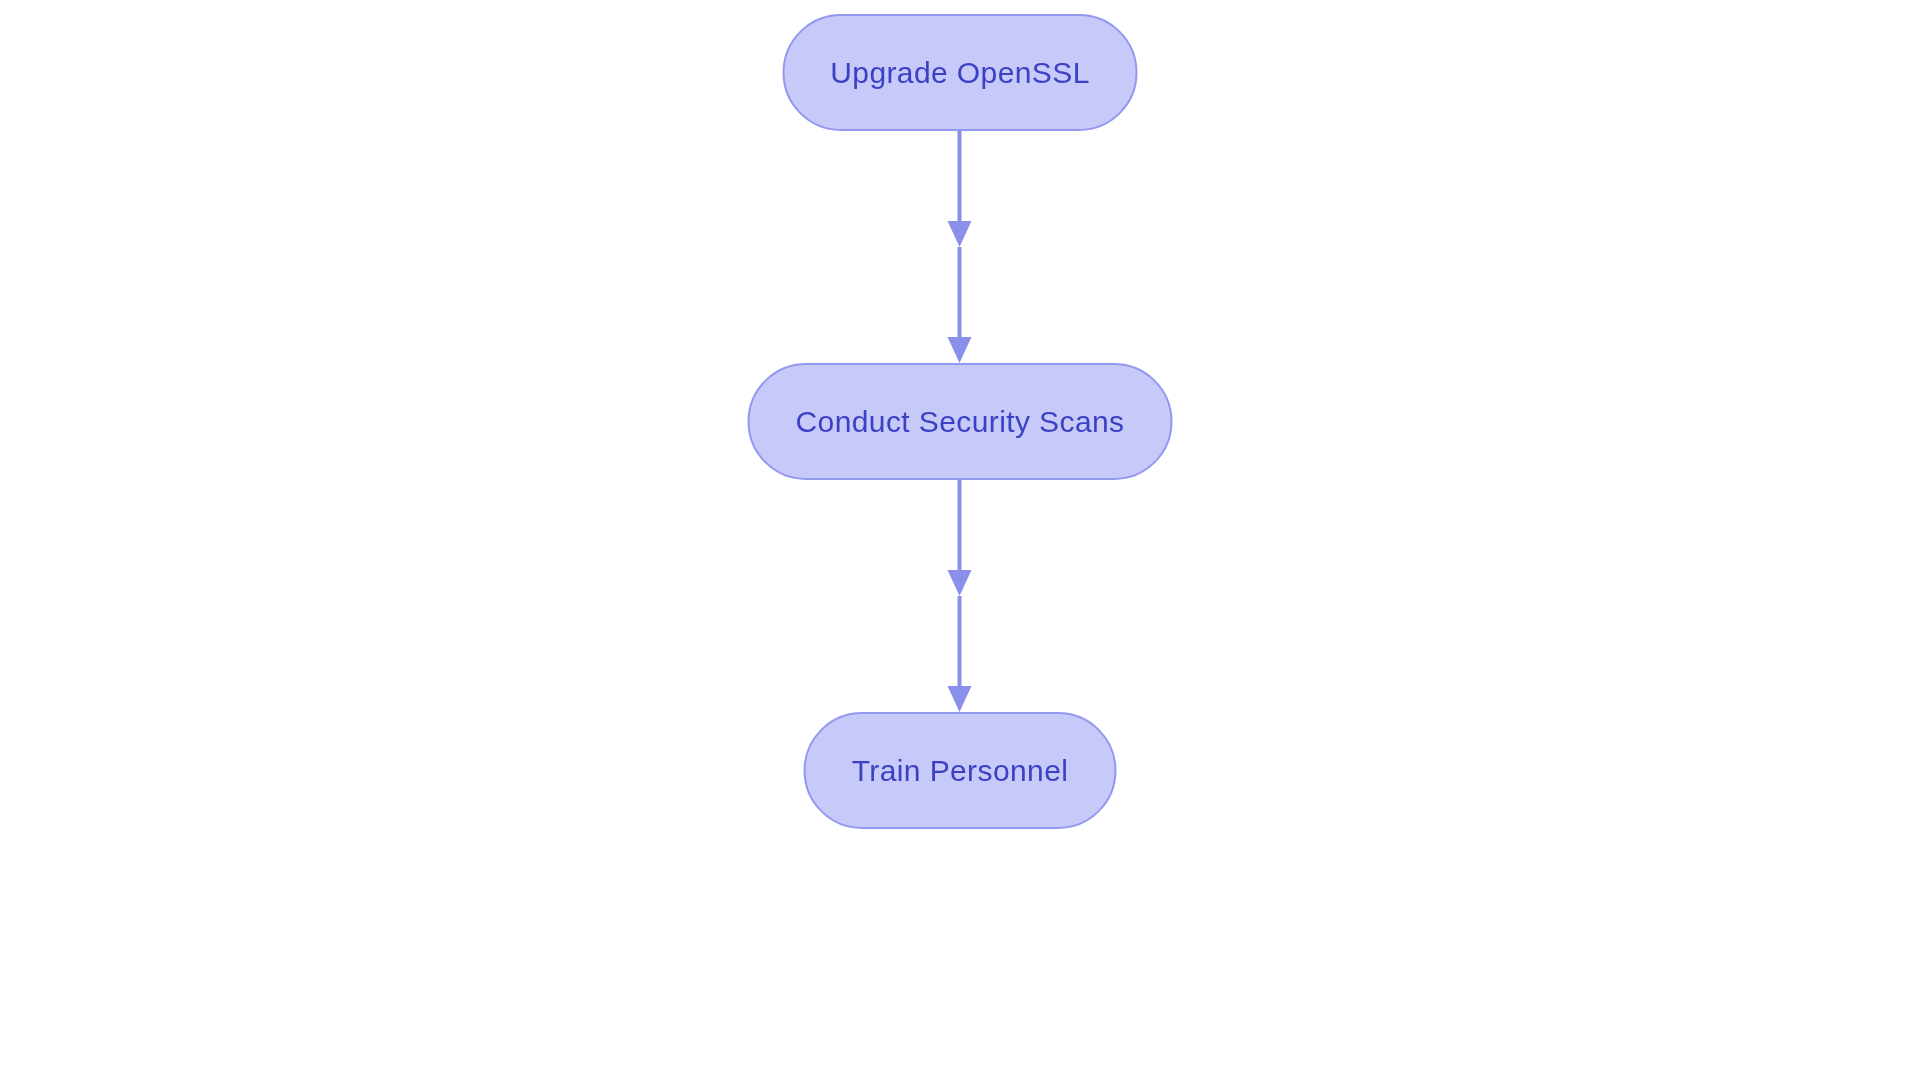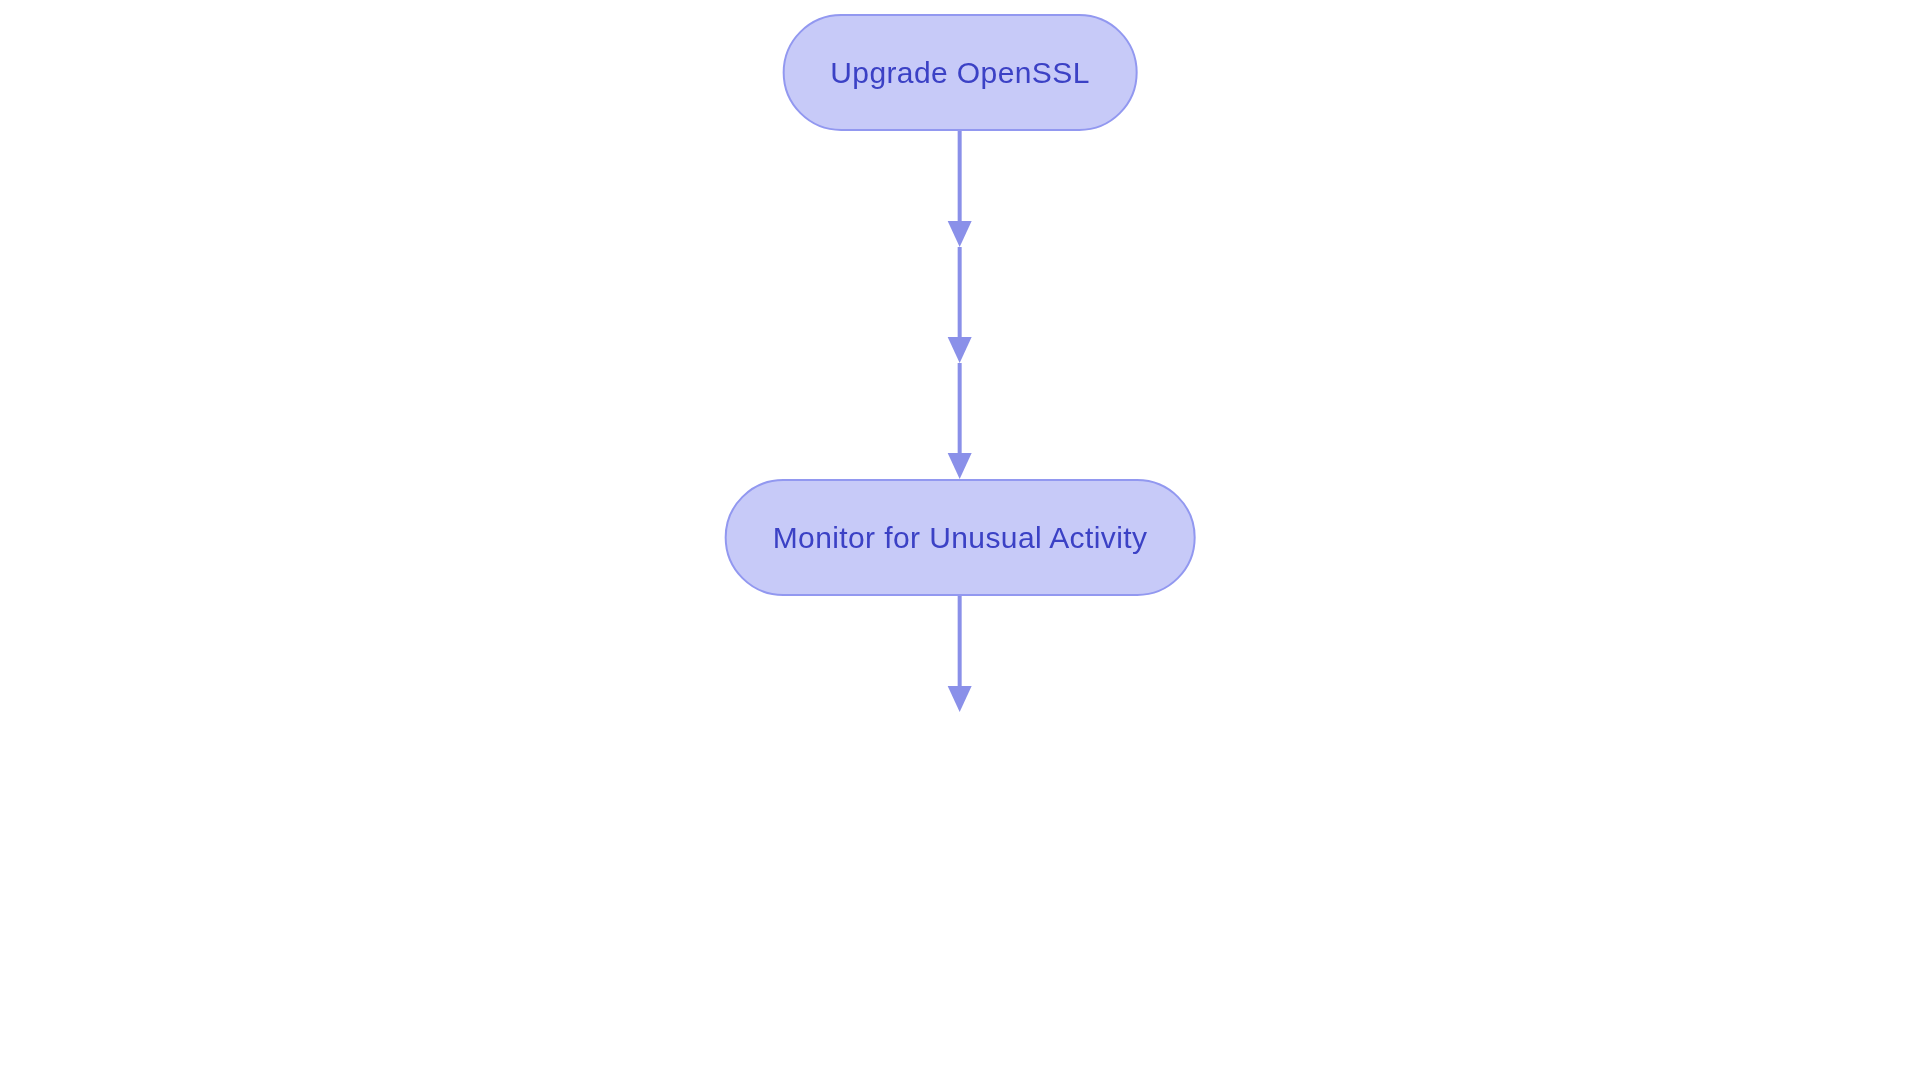--- a/index.html
+++ b/index.html
@@ -77,30 +77,33 @@
       <div class="arrow-line"></div>
       <div class="arrow-head"></div>
     </div>
 
 
     <div class="flow-arrow">
       <div class="arrow-line"></div>
       <div class="arrow-head"></div>
     </div>
 
-
-    <div class="flow-arrow">
-      <div class="arrow-line"></div>
-      <div class="arrow-head"></div>
-    </div>
-
     <div class="flow-node">
-      <span>Monitor for Unusual Activity</span>
+      <span>Conduct Security Scans</span>
     </div>
 
     <div class="flow-arrow">
       <div class="arrow-line"></div>
       <div class="arrow-head"></div>
     </div>
 
 
+    <div class="flow-arrow">
+      <div class="arrow-line"></div>
+      <div class="arrow-head"></div>
+    </div>
+
+    <div class="flow-node">
+      <span>Train Personnel</span>
+    </div>
+
   </div>
 </div>
 
 </body></html>

